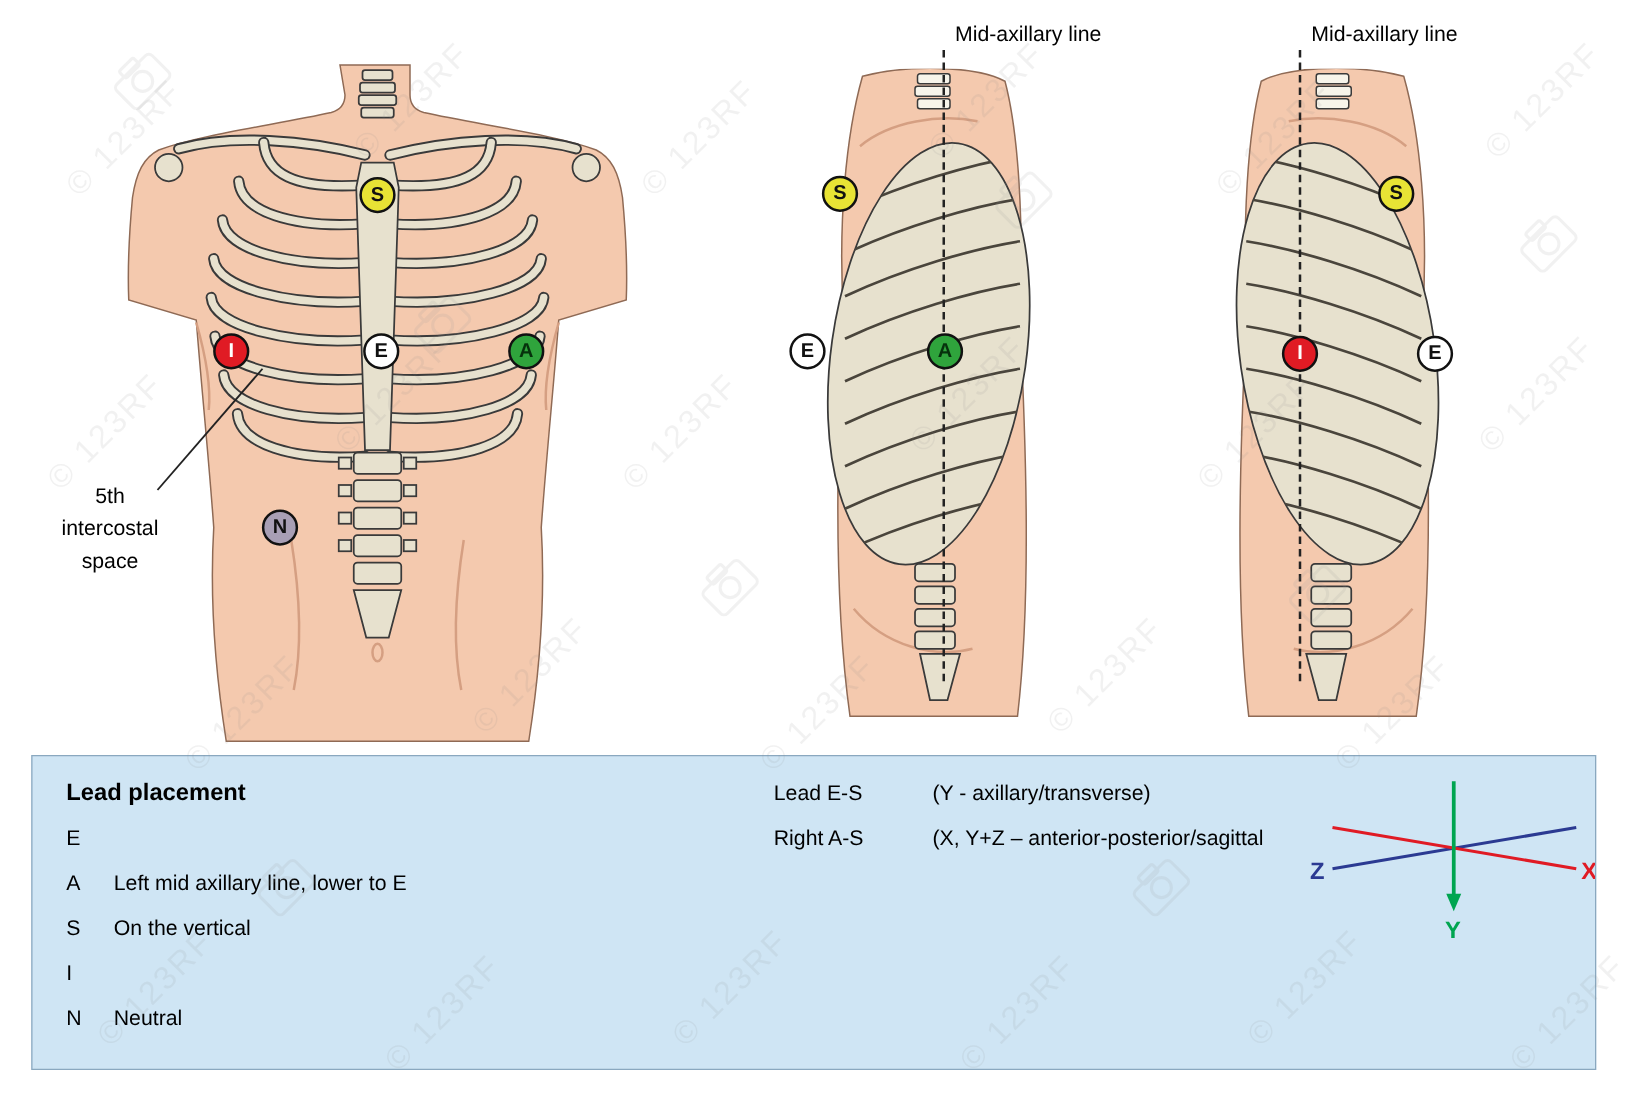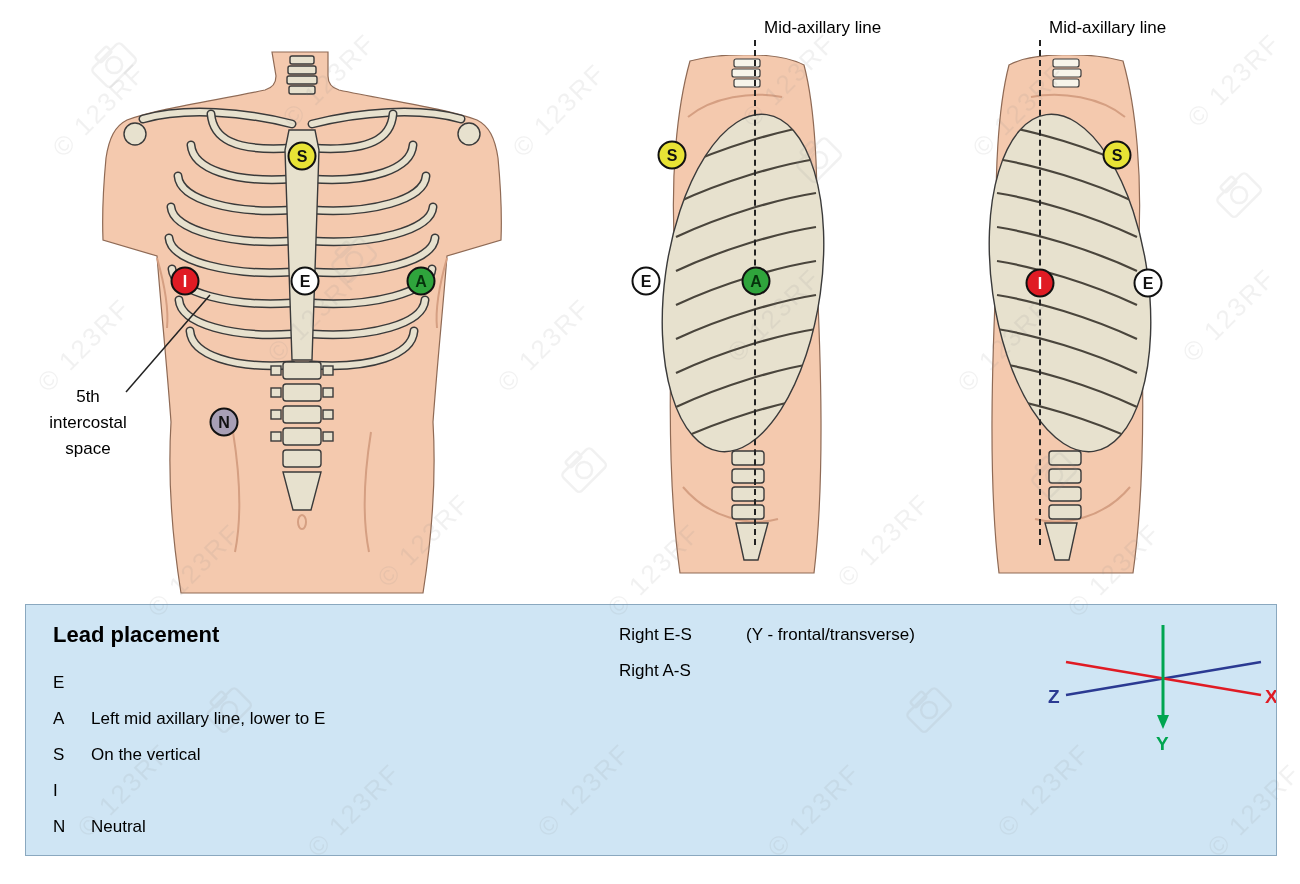--- a/index.html
+++ b/index.html
@@ -39,21 +39,21 @@
   .pointer-svg { position:absolute; left:120px; top:288px; z-index:12; }
 
   
   .legend {
     position:absolute; left:25px; top:604px; width:1252px; height:252px;
     background:#cfe5f4; border:1px solid #8aa8bf; box-sizing:border-box; z-index:5;
   }
   .legend-col { position:absolute; top:20px; }
   .col-left  { left:27px;  width:540px; }
   .col-right { left:593px; width:430px; }
-  .legend-title { font-weight:bold; font-size:22px; line-height:20px; margin-bottom:28px; }
+  .legend-title { font-weight:bold; font-size:19px; line-height:20px; margin-bottom:16px; }
   .lg-row { display:flex; font-size:17px; line-height:20px; margin-bottom:16px; }
   .lp-key  { width:38px; flex:none; }
   .pl-lead { width:127px; flex:none; }
   .axes-svg { position:absolute; left:1020px; top:12px; }
   .axes-svg text { font-weight:bold; font-size:19px; }
 
   
   .wm {
     position:absolute; z-index:60; color:#888; opacity:0.11; font-size:26px;
     letter-spacing:2px; transform:rotate(-45deg); pointer-events:none; white-space:nowrap;
@@ -253,25 +253,26 @@
         <span class="lp-key">I</span>
       </div>
       <div class="lg-row">
         <span class="lp-key">N</span>
         <span>Neutral</span>
       </div>
     </div>
 
     <div class="legend-col col-right">
       <div class="lg-row">
-        <span class="pl-lead">Right E-S</span>
-        <span>(Y - frontal/transverse)</span>
+        <span class="pl-lead">Lead E-S</span>
+        <span>(Y - axillary/transverse)</span>
       </div>
       <div class="lg-row">
         <span class="pl-lead">Right A-S</span>
+        <span>(X, Y+Z – anterior-posterior/sagittal</span>
       </div>
     </div>
 
     <svg class="axes-svg" width="230" height="140" viewBox="0 0 230 140">
       <line x1="20" y1="78" x2="215" y2="45" stroke="#2b3a92" stroke-width="2.5"></line>
       <line x1="20" y1="45" x2="215" y2="78" stroke="#e01b24" stroke-width="2.5"></line>
       <line x1="117" y1="8" x2="117" y2="100" stroke="#00a550" stroke-width="3"></line>
       <polygon points="111,98 123,98 117,112" fill="#00a550"></polygon>
       <text x="2" y="86" fill="#2b3a92">Z</text>
       <text x="219" y="86" fill="#e01b24">X</text>

